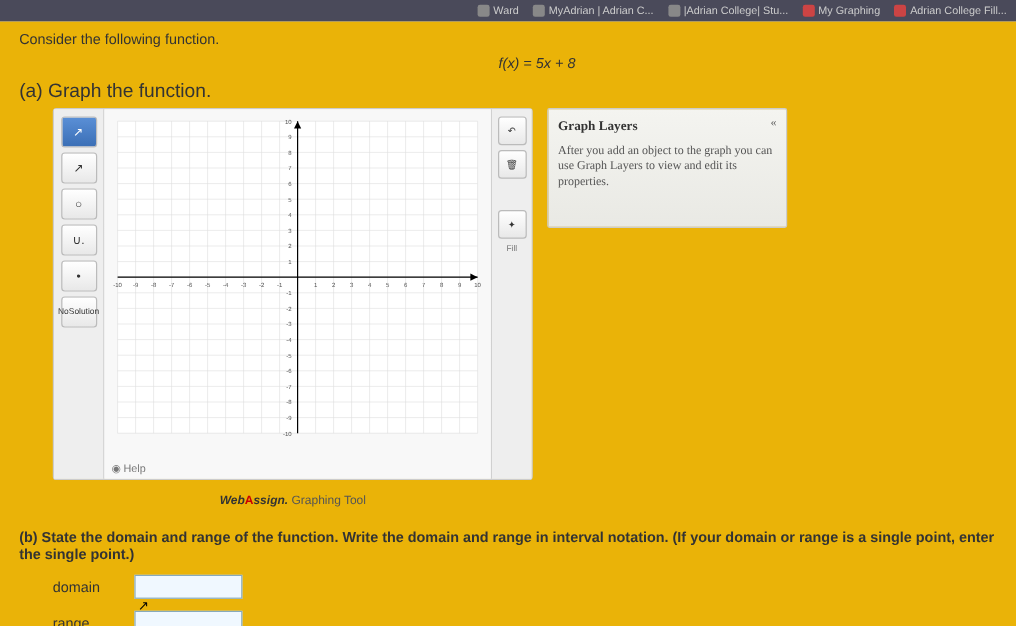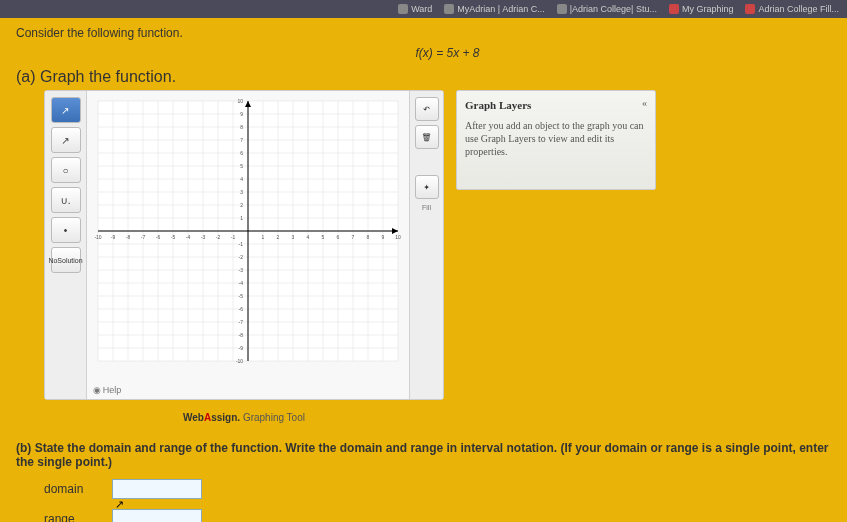--- a/index.html
+++ b/index.html
@@ -21,21 +21,21 @@
     .grid-canvas { width: 100%; height: 280px; }
     .help-link { position: absolute; bottom: 4px; left: 6px; font-size: 9px; color: #777; cursor: pointer; display: flex; align-items: center; gap: 2px; }
     .side-tools { width: 34px; display: flex; flex-direction: column; align-items: center; padding: 6px 0; gap: 4px; background: #eee; border-left: 1px solid #d0d0d0; }
     .side-btn { width: 24px; height: 24px; background: linear-gradient(#fff,#e8e8e8); border: 1px solid #bbb; border-radius: 3px; display: flex; align-items: center; justify-content: center; font-size: 8px; cursor: pointer; }
     .fill-lbl { font-size: 7px; color: #777; margin-top: 1px; }
     .layers-panel { background: linear-gradient(#f4f4f0,#e9e9e4); border: 1px solid #ccc; width: 200px; height: 100px; padding: 8px; border-radius: 2px; position: relative; font-family: Liberation Serif, serif; }
     .layers-title { font-weight: bold; font-size: 11px; margin-bottom: 8px; }
     .layers-collapse { position: absolute; top: 6px; right: 8px; font-size: 10px; color: #666; cursor: pointer; }
     .layers-text { font-size: 10px; color: #555; line-height: 1.3; }
     .brand { text-align: center; font-size: 10px; color: #555; margin-top: 2px; margin-left: 28px; width: 400px; }
-    .brand b { color: #333; }
+    .brand b { color: #333; font-style: italic; }
     .brand .assign-a { color: #c00; font-weight: bold; }
     .part-b { font-size: 12px; margin-top: 18px; margin-bottom: 10px; font-weight: bold; }
     .input-row { margin-left: 28px; margin-bottom: 10px; display: flex; align-items: center; gap: 20px; font-size: 12px; }
     .answer-box { width: 90px; height: 20px; border: 1px solid #8ab; background: #f0f8ff; }
     .cursor-arrow { position: relative; }
     .cursor-arrow::after { content: '↖'; position: absolute; font-size: 11px; color: #000; transform: scaleX(-1); left: 2px; top: 18px; }
   </style>
 </head>
 <body>
 

